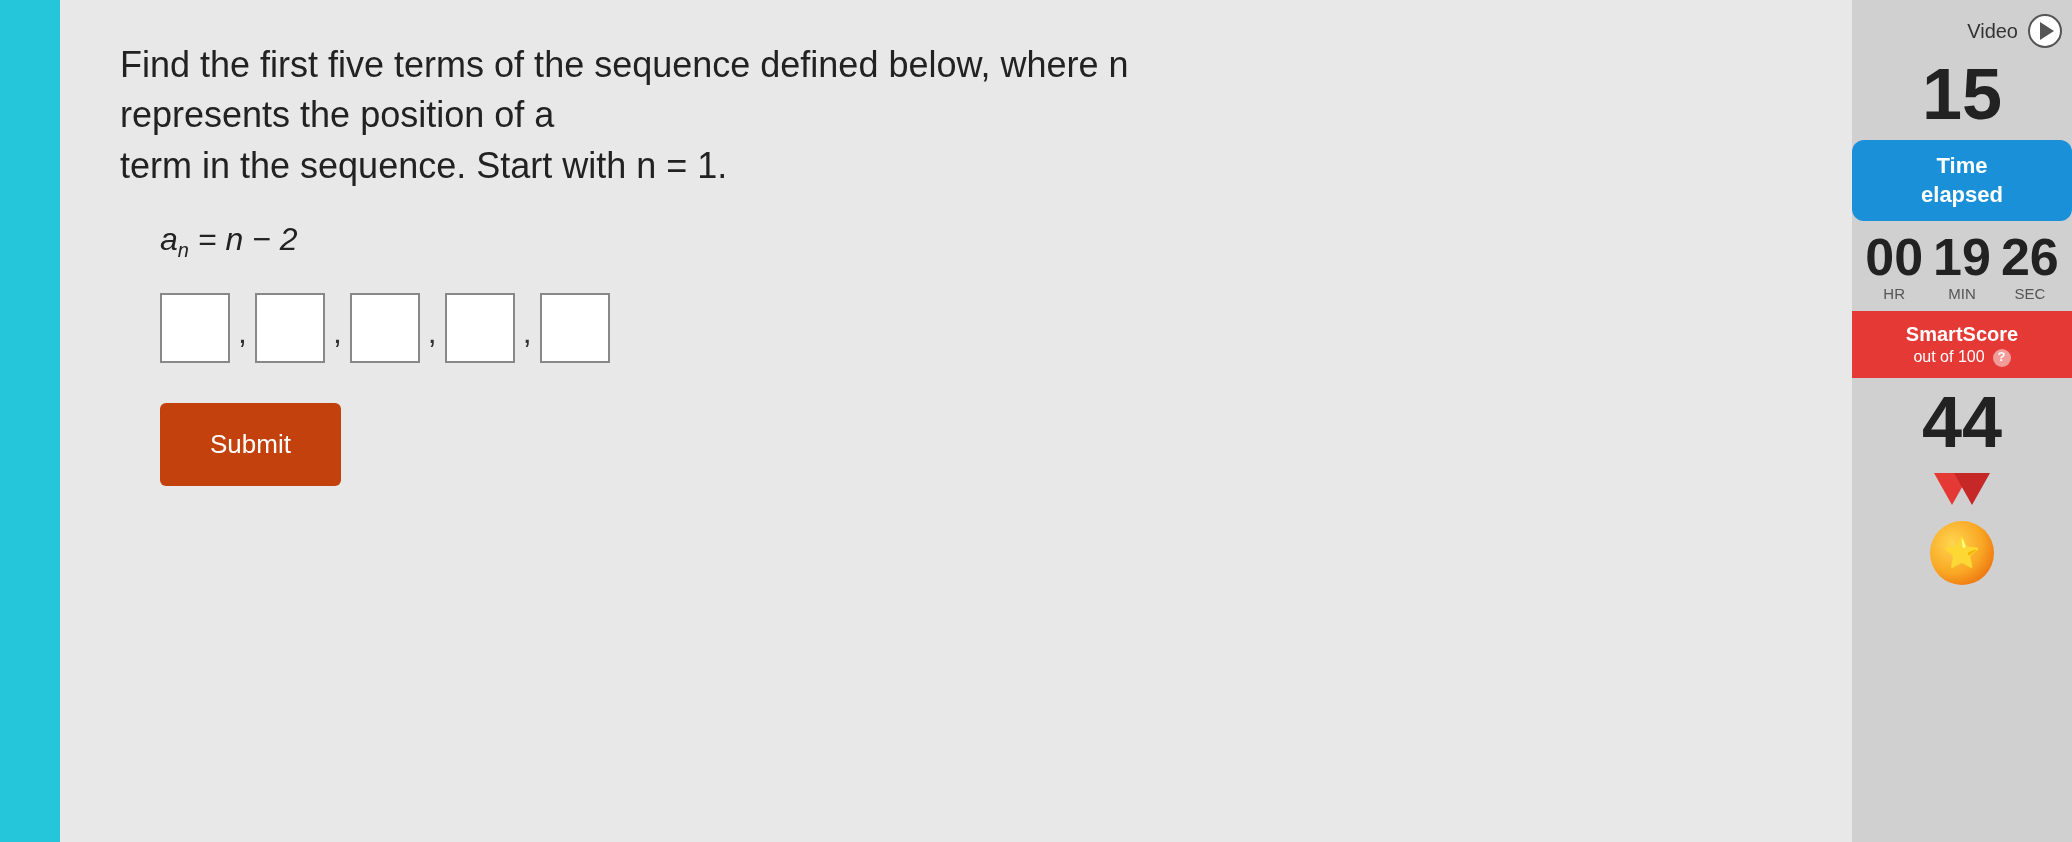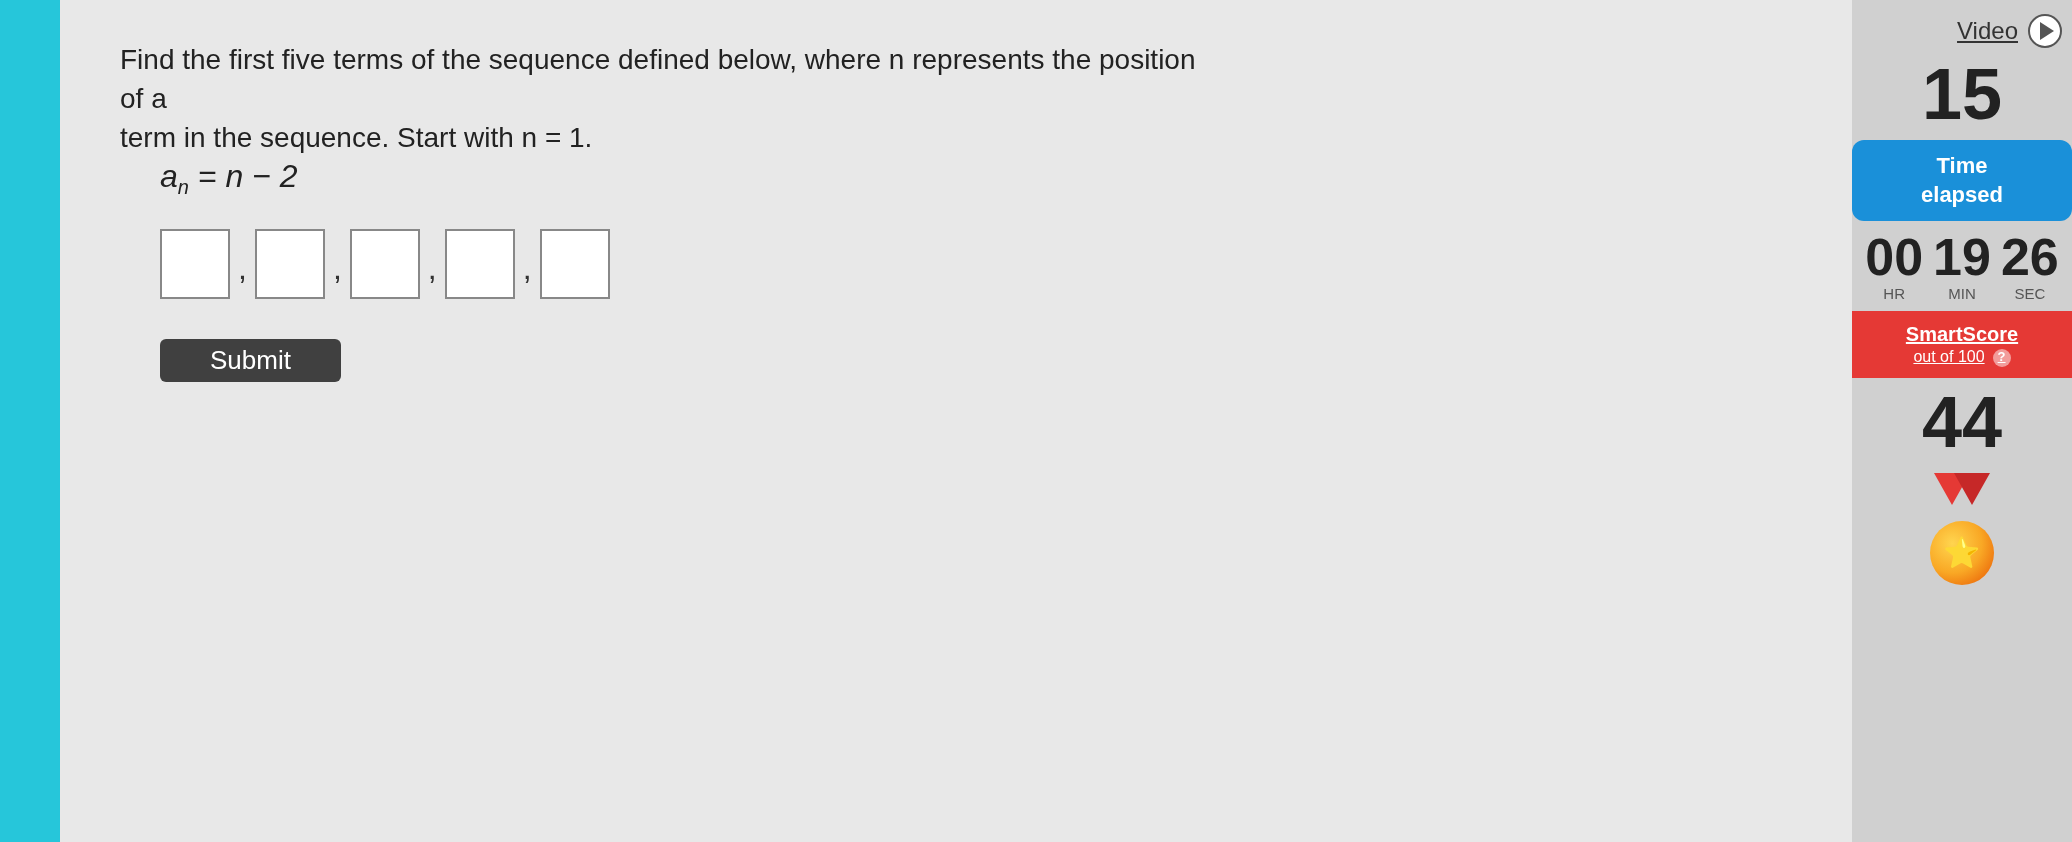--- a/index.html
+++ b/index.html
@@ -14,24 +14,25 @@
     }
 
     .main-content {
       flex: 1;
       background: #e8e8e8;
       padding: 40px 60px;
       position: relative;
     }
 
     .question-text {
-      font-size: 28px;
+      font-size: 36px;
       color: #222;
       line-height: 1.4;
       max-width: 1100px;
+      margin-bottom: 30px;
     }
 
     .formula {
       font-size: 32px;
       font-style: italic;
       color: #222;
       margin-bottom: 30px;
       margin-left: 40px;
     }
 
@@ -63,24 +64,24 @@
     }
 
     .comma {
       font-size: 32px;
       color: #333;
       margin: 0 8px;
       margin-bottom: -10px;
     }
 
     .submit-btn {
-      background: #404040;
+      background: #c2410c;
       color: white;
       border: none;
-      padding: 6px 50px;
+      padding: 26px 50px;
       font-size: 26px;
       border-radius: 6px;
       cursor: pointer;
       margin-left: 40px;
     }
 
     
     .sidebar {
       width: 220px;
       background: #d0d0d0;
@@ -93,23 +94,22 @@
     .video-row {
       width: 100%;
       display: flex;
       align-items: center;
       justify-content: flex-end;
       padding: 14px 10px 0 10px;
       gap: 10px;
     }
 
     .video-label {
-      font-size: 24px;
+      font-size: 20px;
       color: #333;
-      text-decoration: underline;
     }
 
     .video-play-btn {
       width: 34px;
       height: 34px;
       border-radius: 50%;
       border: 2px solid #555;
       display: flex;
       align-items: center;
       justify-content: center;
@@ -191,21 +191,20 @@
       font-size: 20px;
       font-weight: bold;
       text-align: center;
       padding: 10px 16px;
       width: 100%;
       line-height: 1.3;
       margin-top: 5px;
       display: flex;
       flex-direction: column;
       align-items: center;
-      text-decoration: underline;
     }
 
     .smart-score-sub {
       font-size: 16px;
       font-weight: normal;
       display: flex;
       align-items: center;
       gap: 8px;
       justify-content: center;
     }

